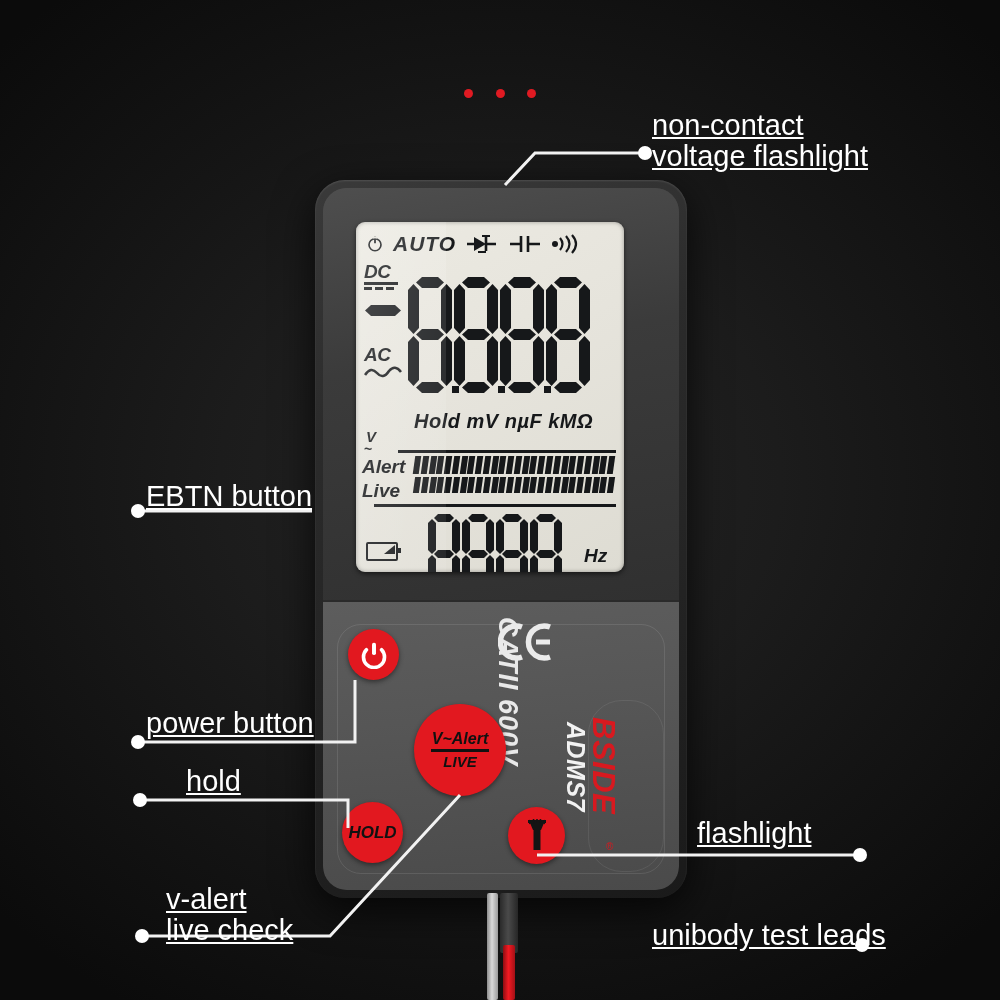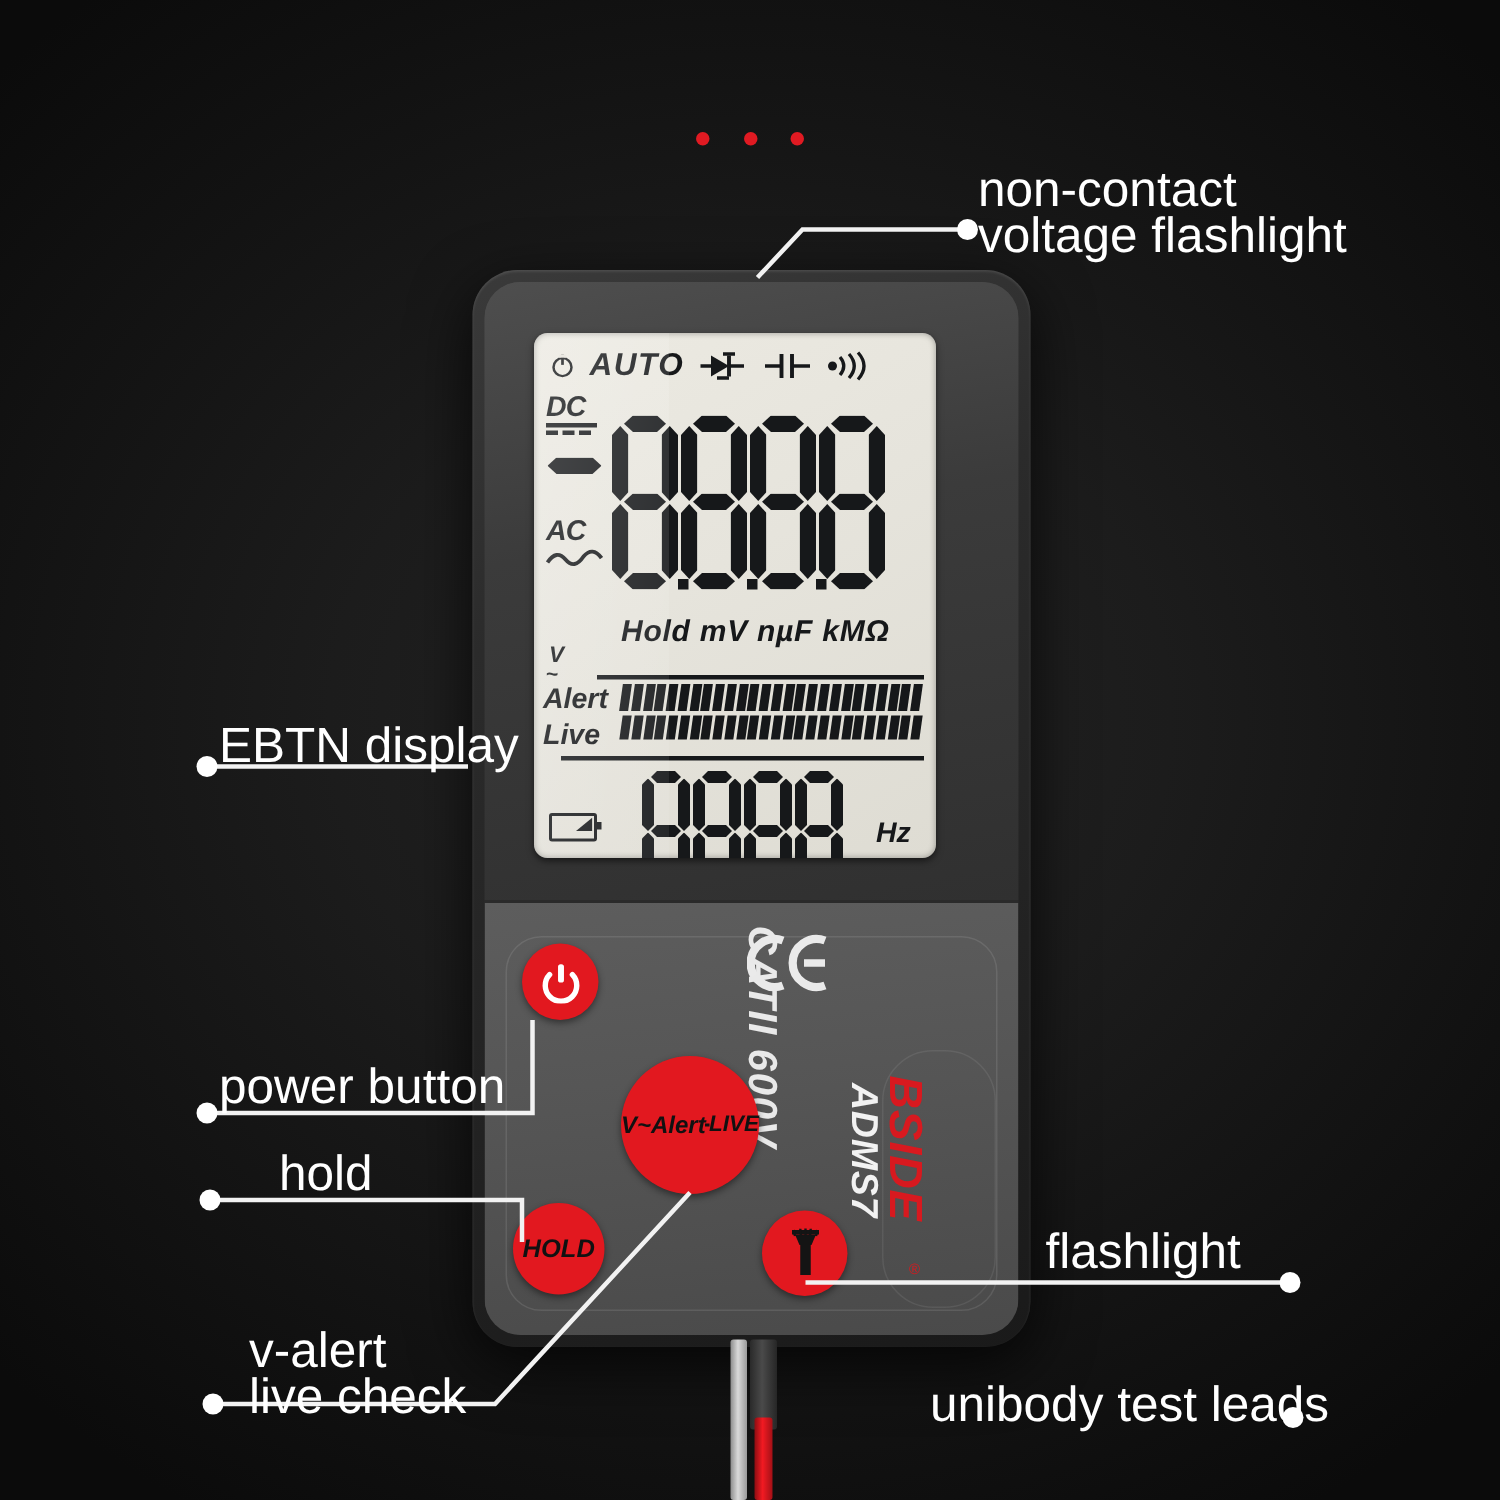--- a/index.html
+++ b/index.html
@@ -27,22 +27,22 @@
     position:absolute;left:0;right:0;top:84px;
     text-align:center;
   }
   .dots i{
     display:inline-block;width:9px;height:9px;border-radius:50%;
     background:#e01a22;margin:0 9px;
   }
 
   
   .label{
-    position:absolute;color:#fff;font-size:33px;line-height:31px;
-    font-weight:normal;white-space:nowrap;
+    position:absolute;color:#fff;font-size:29px;line-height:31px;
+    font-weight:normal;white-space:nowrap;text-decoration:underline;
   }
 
   
   svg.leads{position:absolute;left:0;top:0;width:1000px;height:1000px;overflow:visible;}
 
   
   .device{
     position:absolute;left:315px;top:180px;width:372px;height:718px;
     border-radius:30px;
     background:linear-gradient(160deg,#3a3a3a 0%,#2b2b2b 30%,#242424 60%,#1a1a1a 100%);
@@ -163,21 +163,21 @@
         border:2.5px solid #16181a;border-radius:2px;}
   .batt:after{content:"";position:absolute;right:-5px;top:4px;width:3px;height:5px;background:#16181a;}
   .batt i{position:absolute;right:1px;top:1px;width:11px;height:9px;background:#16181a;
           clip-path:polygon(100% 0,100% 100%,0 100%);}
 
   
   .btn{position:absolute;border-radius:50%;background:#e2181f;
        display:flex;align-items:center;justify-content:center;
        box-shadow:0 2px 5px rgba(0,0,0,.45);}
   .btn-power{left:348px;top:629px;width:51px;height:51px;}
-  .btn-valert{left:414px;top:704px;width:92px;height:92px;flex-direction:row;}
+  .btn-valert{left:414px;top:704px;width:92px;height:92px;flex-direction:column;}
   .btn-hold{left:342px;top:802px;width:61px;height:61px;}
   .btn-flash{left:508px;top:807px;width:57px;height:57px;}
   .valert-top{font-size:16px;font-weight:bold;font-style:italic;color:#111;line-height:17px;}
   .valert-div{width:58px;height:2.5px;background:#111;margin:2px 0;}
   .valert-bot{font-size:15px;font-weight:bold;font-style:italic;color:#111;line-height:16px;}
   .hold-txt{font-size:17px;font-weight:bold;font-style:italic;color:#111;}
 
   
   .ce{position:absolute;left:498px;top:622px;width:54px;height:40px;}
   
@@ -486,23 +486,23 @@
       <circle cx="142" cy="936" r="7"></circle>
       <circle cx="860" cy="855" r="7"></circle>
       <circle cx="862" cy="945" r="7"></circle>
     </g>
   </svg>
 
   <div class="label" style="left:652px;top:110px;">
     <div>non-contact</div>
     <div>voltage flashlight</div>
   </div>
-  <div class="label" style="left:146px;top:481px;">EBTN display</div>
+  <div class="label" style="left:146px;top:481px;">EBTN button</div>
   <div class="label" style="left:146px;top:708px;">power button</div>
   <div class="label" style="left:186px;top:766px;">hold</div>
   <div class="label" style="left:166px;top:884px;">
     <div>v-alert</div>
     <div>live check</div>
   </div>
   <div class="label" style="left:697px;top:818px;">flashlight</div>
-  <div class="label" style="left:620px;top:920px;">unibody test leads</div>
+  <div class="label" style="left:652px;top:920px;">unibody test leads</div>
 
 </div>
 
 </body></html>

